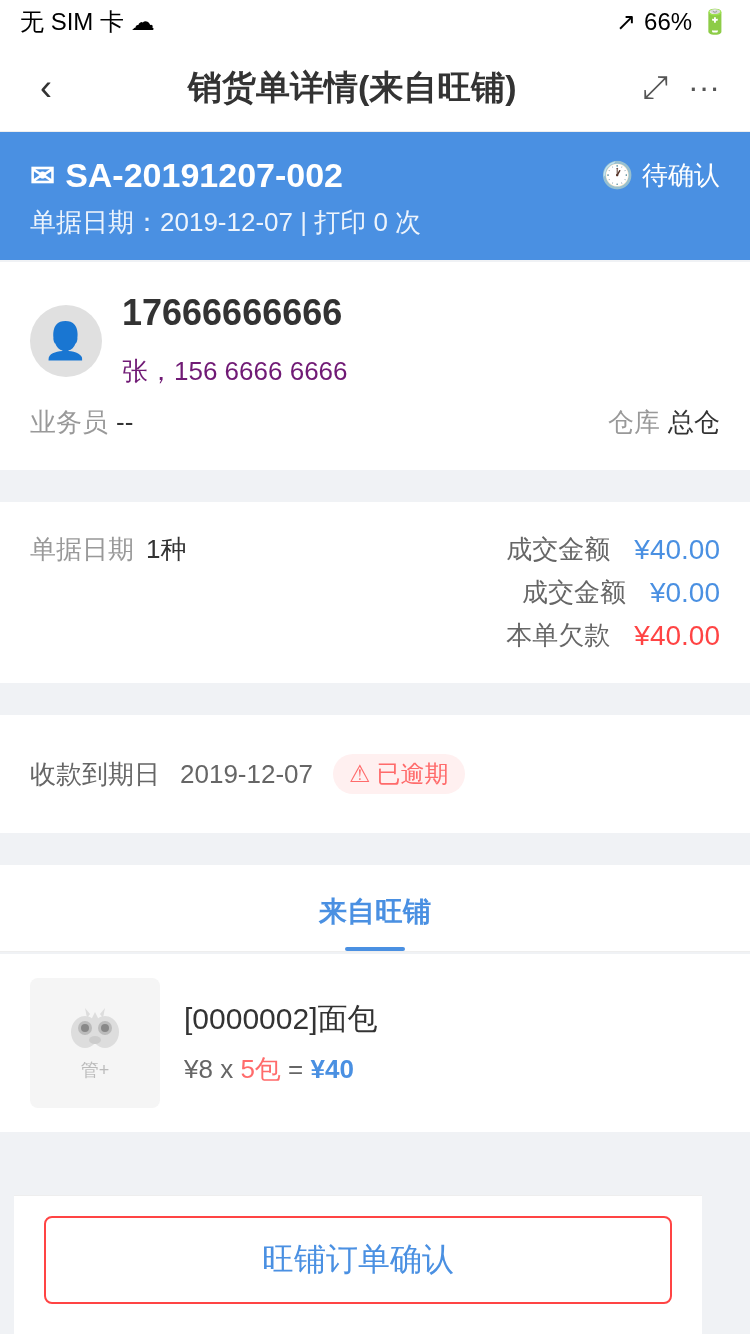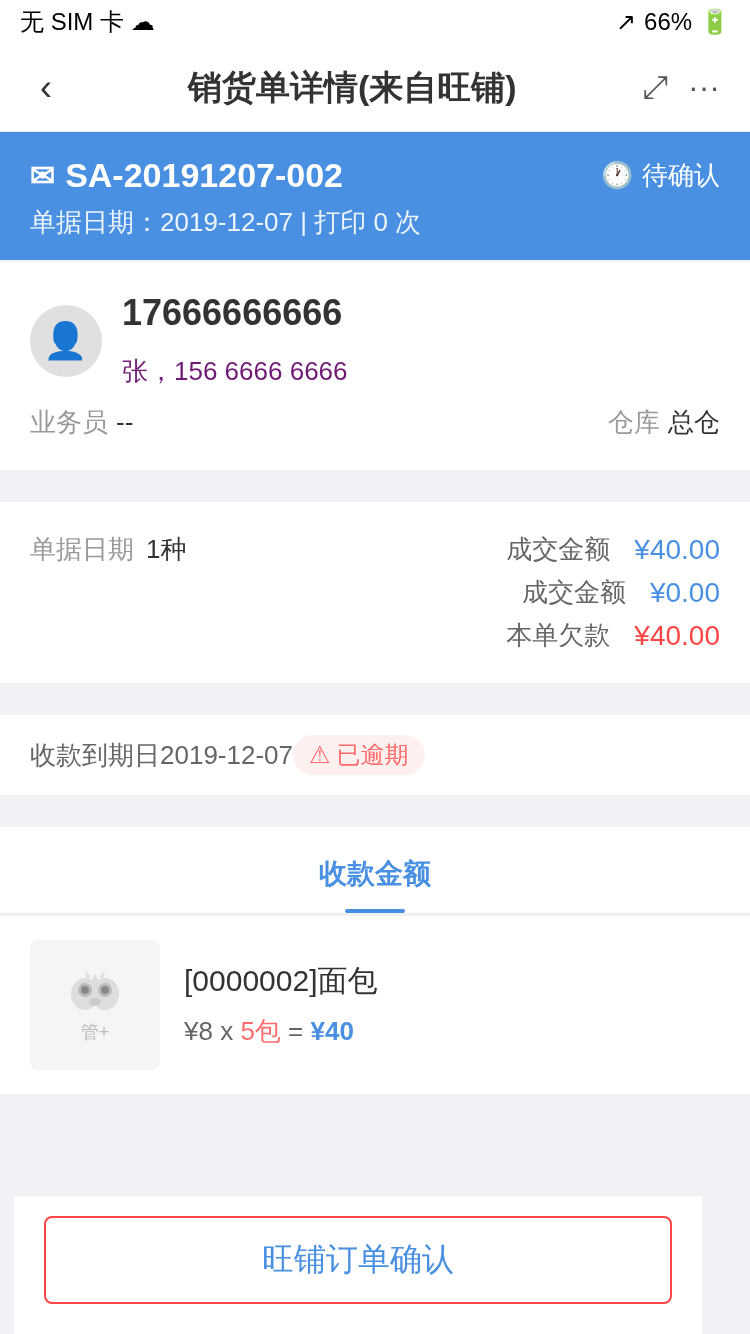--- a/index.html
+++ b/index.html
@@ -178,25 +178,25 @@
       align-items: center;
       gap: 24px;
     }
     .amount-label { color: #666; }
     .amount-value { color: #4A90E2; font-size: 28px; }
     .amount-value-red { color: #FF4444; font-size: 28px; }
 
     
     .due-card {
       background: #fff;
-      padding: 20px 30px;
+      padding: 39px 30px;
       margin-top: 16px;
       display: flex;
       align-items: center;
-      gap: 0;
+      gap: 20px;
       font-size: 26px;
       color: #666;
     }
     .overdue-badge {
       display: flex;
       align-items: center;
       gap: 6px;
       color: #FF6B6B;
       background: #FFF0F0;
       padding: 4px 16px;
@@ -417,21 +417,21 @@
   <div class="overdue-badge">
     <span>⚠</span>
     <span>已逾期</span>
   </div>
 </div>
 
 <div class="divider"></div>
 
 <div class="tabs-container">
   <div class="tab-item active">
-    <span>收款金额</span>
+    <span>来自旺铺</span>
   </div>
 </div>
 
 <div class="product-section">
   <div class="product-item">
     <div class="product-img">
       <div class="product-img-placeholder">
         <svg width="60" height="50" viewBox="0 0 60 50">
           <ellipse cx="20" cy="28" rx="14" ry="16" fill="#ddd"></ellipse>
           <ellipse cx="40" cy="28" rx="14" ry="16" fill="#ddd"></ellipse>

